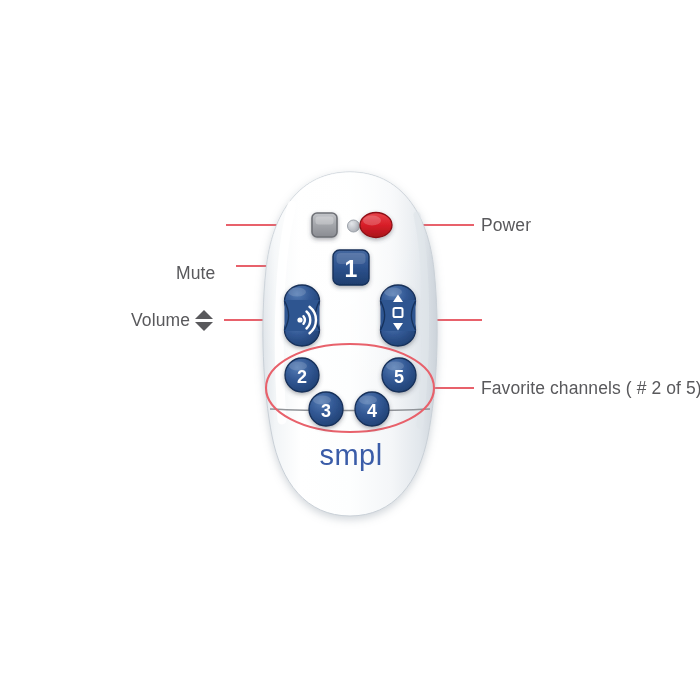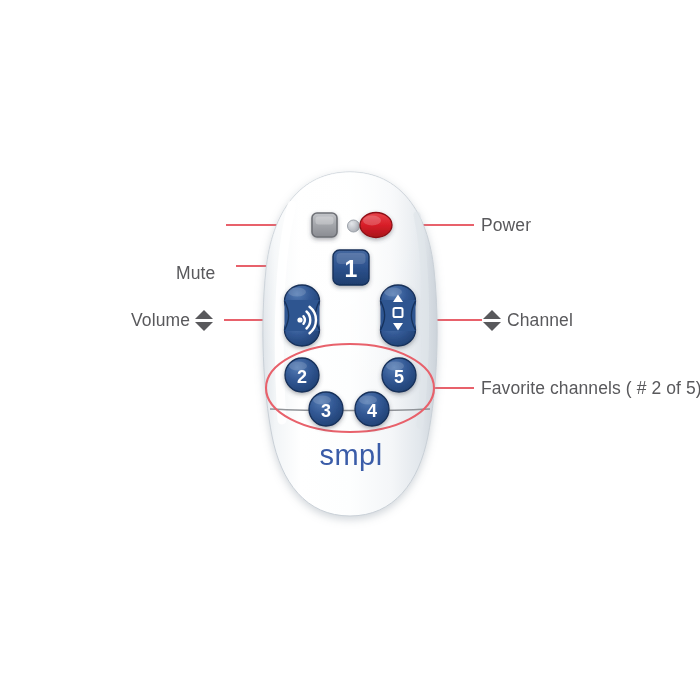--- a/index.html
+++ b/index.html
@@ -240,25 +240,16 @@
       <span>Volume</span>
       <span class="updown">
           <i class="up"></i>
           <i class="down"></i>
         </span>
     </span>
   </div>
 
   <div class="anno anno-right" style="left:481px; top:217px;">Power</div>
 
-  <div class="anno anno-right" style="left:483px; top:310px;">
-    <span class="lbl-flex">
-      <span class="updown">
-          <i class="up"></i>
-          <i class="down"></i>
-        </span>
-      <span>Channel</span>
-    </span>
-  </div>
 
   <div class="anno anno-right" style="left:481px; top:380px;">Favorite channels ( # 2 of 5)</div>
 
 </div>
 
 </body></html>

